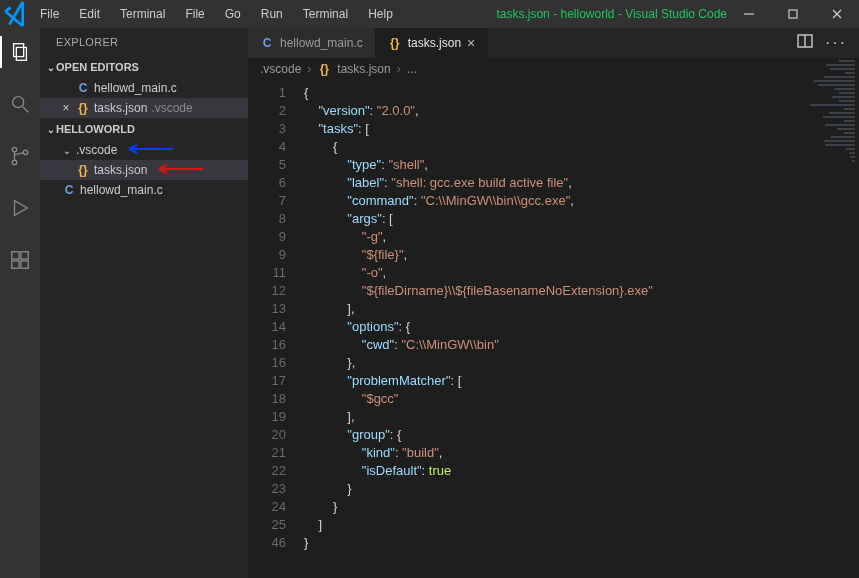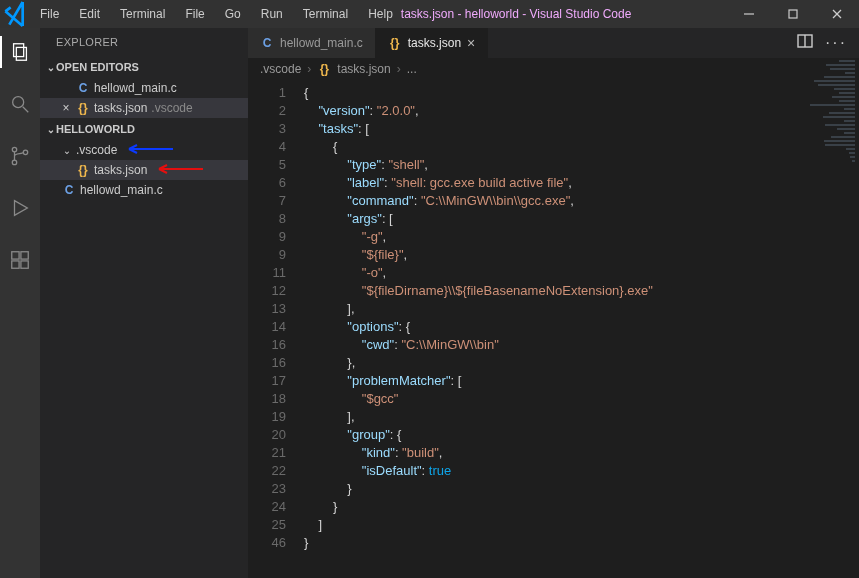--- a/index.html
+++ b/index.html
@@ -3,21 +3,21 @@
 <meta charset="utf-8">
 <style>
   * { margin: 0; padding: 0; box-sizing: border-box; font-family: "Segoe UI", Arial, sans-serif; }
   html, body { width: 859px; height: 578px; background: #1e1e1e; color: #ccc; overflow: hidden; }
 
   
   .titlebar { height: 28px; background: #323232; display: flex; align-items: center; font-size: 12px; color: #ccc; }
   .tb-logo { width: 32px; display: flex; justify-content: center; align-items: center; color: #0098ff; }
   .tb-menu { display: flex; gap: 4px; }
   .tb-menu span { padding: 4px 8px; cursor: default; }
-  .tb-title { flex: 1; text-align: left; color: #f0abfc; }
+  .tb-title { flex: 1; text-align: right; color: #22c55e; }
   .tb-ctrls { display: flex; }
   .tb-ctrls span { width: 44px; height: 28px; display: flex; align-items: center; justify-content: center; font-size: 14px; }
   .tb-ctrls svg { width: 12px; height: 12px; stroke: #ccc; stroke-width: 1.2; fill: none; }
 
   
   .app { display: flex; height: calc(578px - 28px); }
 
   .activitybar { width: 40px; background: #333333; display: flex; flex-direction: column; align-items: center; padding-top: 10px; gap: 24px; }
   .activitybar .ab-item { width: 28px; height: 28px; display: flex; align-items: center; justify-content: center; color: #8a8a8a; position: relative; }
   .activitybar .ab-item.active { color: #fff; }
@@ -57,21 +57,21 @@
 
   .breadcrumb { height: 22px; display: flex; align-items: center; gap: 6px; padding-left: 12px; font-size: 12px; color: #9a9a9a; background: #1e1e1e; }
   .breadcrumb .sep { color: #666; }
 
   .code-area { flex: 1; position: relative; display: flex; font-family: Consolas, "Courier New", monospace; font-size: 13px; line-height: 18px; }
   .gutter { width: 48px; text-align: right; color: #6a6a6a; padding: 4px 10px 0 0; user-select: none; }
   .code { flex: 1; white-space: pre; padding: 4px 0 0 8px; color: #c9c9c9; }
   .tok-brace { color: #d4d4d4; }
   .tok-key { color: #9cdcfe; }
   .tok-str { color: #ce9178; }
-  .tok-kw  { color: #0ea5e9; text-align: right; }
+  .tok-kw  { color: #bef264; text-align: right; }
   .tok-punc{ color: #d4d4d4; }
 
   .minimap { position: absolute; top: 30px; right: 4px; width: 52px; height: 120px; opacity: .45; }
   .minimap div { height: 2px; margin: 2px 0 2px auto; background: #5a6a7a; }
 </style>
 </head>
 <body>
 
 <div class="titlebar">
   <div class="tb-logo">

